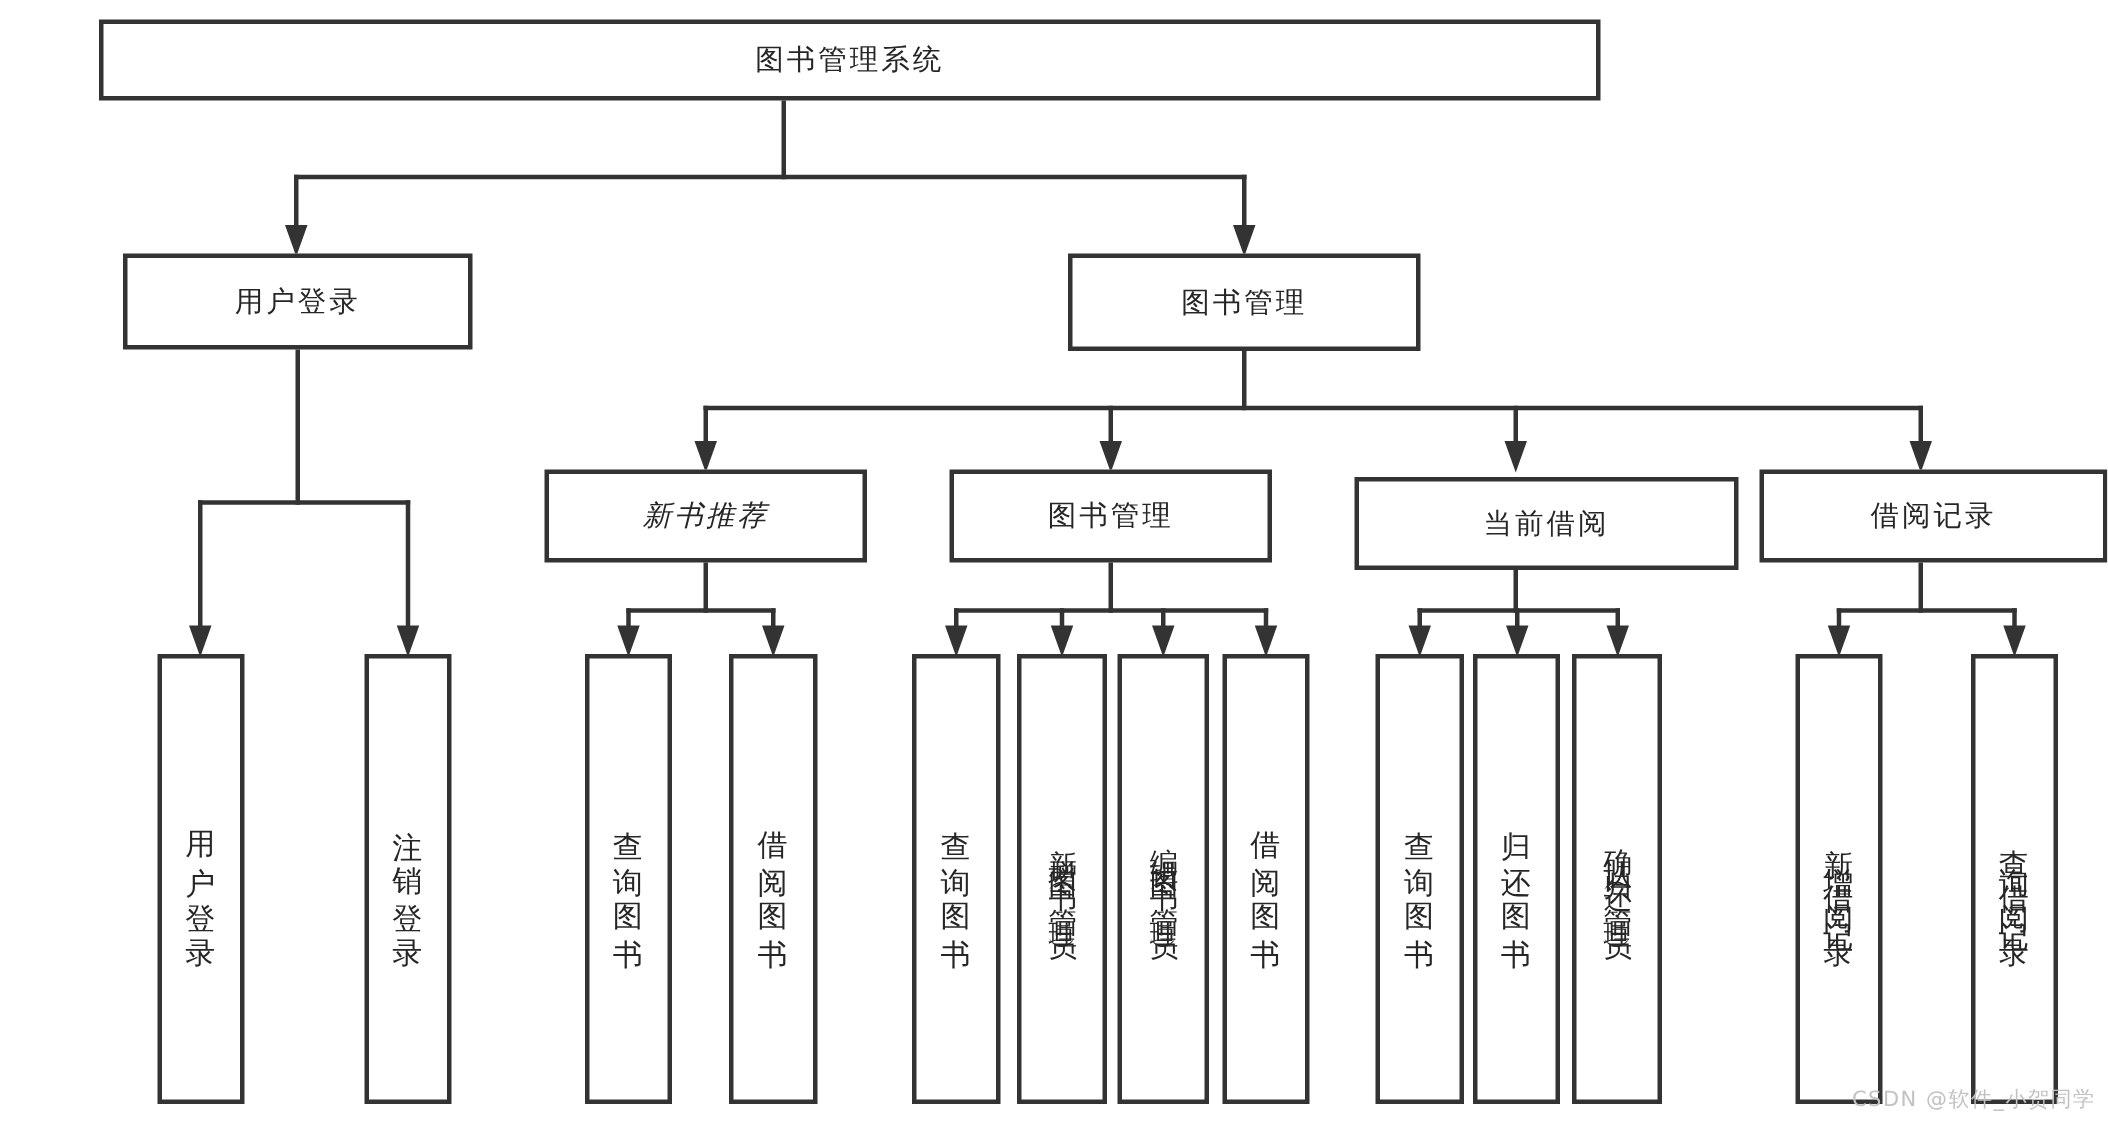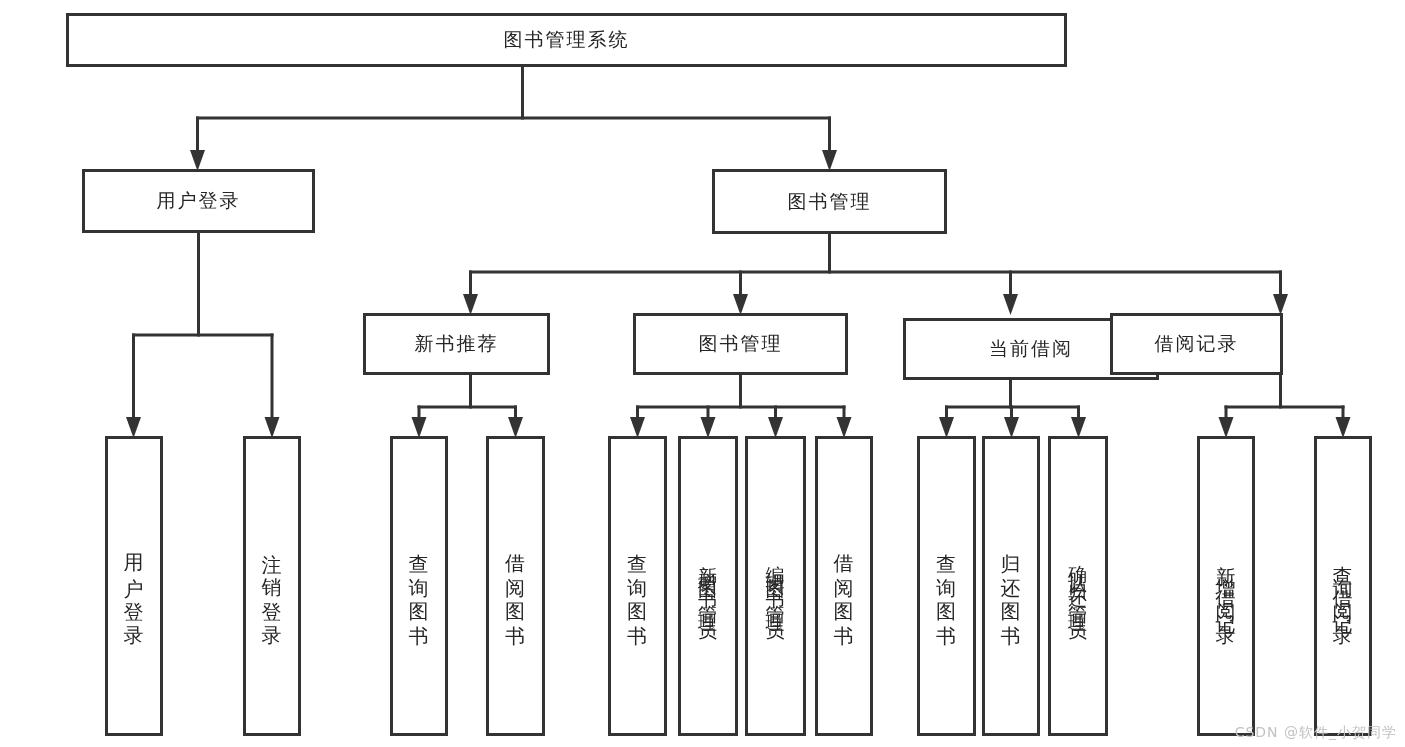--- a/index.html
+++ b/index.html
@@ -83,24 +83,24 @@
       <path d="M1226 438 L1218.5 417 L1233.5 417 Z" fill="#333333"></path>
       <line x1="1343" y1="407" x2="1343" y2="420" stroke="#333333" stroke-width="3" stroke-linecap="square"></line>
       <path d="M1343 438 L1335.5 417 L1350.5 417 Z" fill="#333333"></path>
     </svg>
 
   <div class="node" style="left:22px;top:13px;width:1001px;height:54px;margin-left:44px;">图书管理系统</div>
 
   <div class="node" style="left:82px;top:169px;width:233px;height:64px;">用户登录</div>
   <div class="node" style="left:712px;top:169px;width:235px;height:65px;">图书管理</div>
 
-  <div class="node" style="left:363px;top:313px;width:187px;height:62px;">新书推荐</div>
+  <div class="node" style="left:363px;top:313px;width:215px;height:62px;font-style:italic;">新书推荐</div>
   <div class="node" style="left:633px;top:313px;width:215px;height:62px;">图书管理</div>
   <div class="node" style="left:903px;top:318px;width:256px;height:62px;">当前借阅</div>
-  <div class="node" style="left:1110px;top:313px;width:173px;height:62px;">借阅记录</div>
+  <div class="node" style="left:1173px;top:313px;width:232px;height:62px;">借阅记录</div>
 
   <div class="node leaf" style="left:105px;width:58px;">
     <span class="vtext">用户登录</span>
   </div>
   <div class="node leaf" style="left:243px;width:58px;">
     <span class="vtext">注销登录</span>
   </div>
 
   <div class="node leaf" style="left:390px;width:58px;">
     <span class="vtext">查询图书</span>

